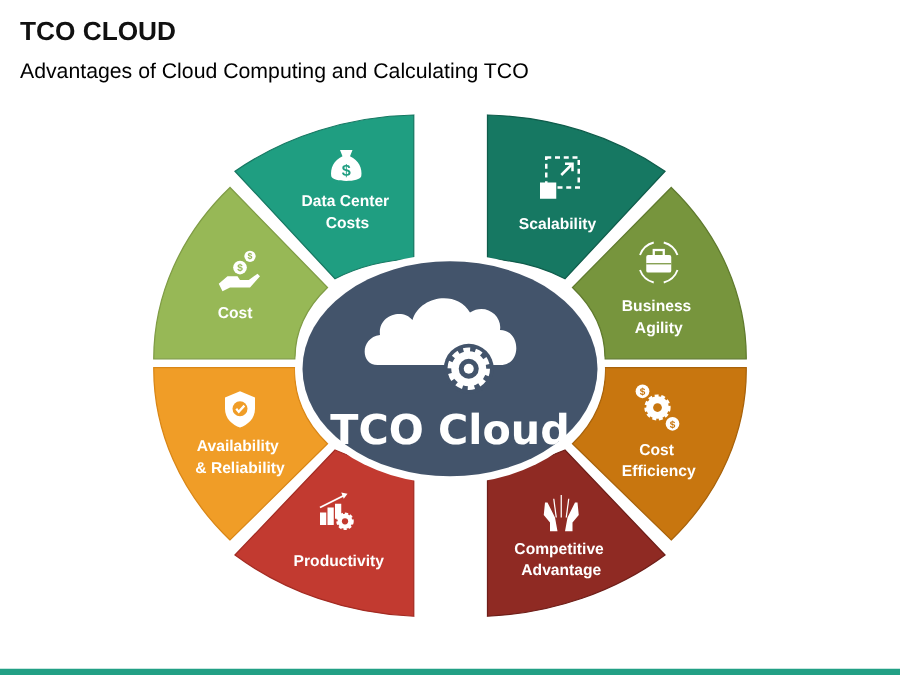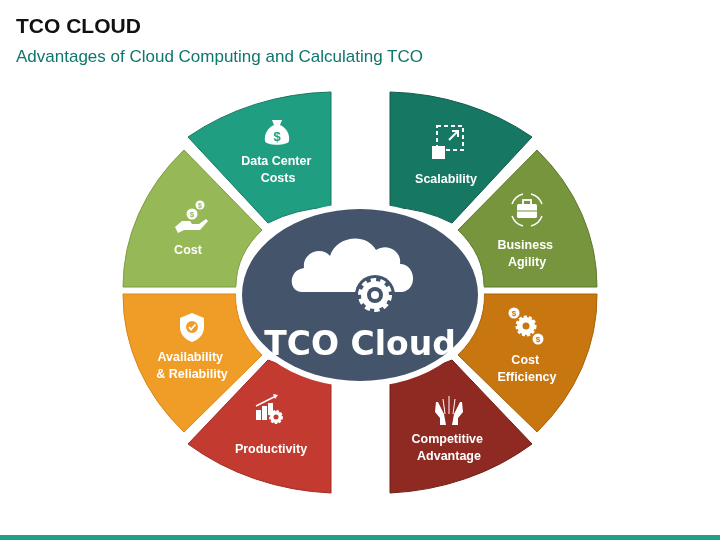--- a/index.html
+++ b/index.html
@@ -1,18 +1,18 @@
 <!DOCTYPE html>
 <html><head>
 <meta charset="utf-8">
 <style>
   html,body{margin:0;padding:0;}
   body{width:720px;height:540px;background:#ffffff;position:relative;overflow:hidden;font-family:"Liberation Sans",sans-serif;}
   .title{position:absolute;left:16px;top:14px;font-size:21px;font-weight:bold;color:#111;letter-spacing:0px;}
-  .subtitle{position:absolute;left:16px;top:47px;font-size:17px;color:#0f766e;}
+  .subtitle{position:absolute;left:16px;top:47px;font-size:17px;color:#000000;}
   .diagram{position:absolute;left:0;top:0;width:720px;height:540px;}
   .seg-label{font-family:"Liberation Sans",sans-serif;font-size:12.5px;fill:#fff;text-anchor:middle;font-weight:bold;}
   .center-label{font-family:"DejaVu Sans",sans-serif;font-size:33px;font-weight:bold;fill:#fff;text-anchor:middle;}
   .footer-bar{position:absolute;left:0;bottom:0;width:720px;height:5px;background:#22a085;}
 </style>
 </head>
 <body>
 
 <div class="title">TCO CLOUD</div>
 <div class="subtitle">Advantages of Cloud Computing and Calculating TCO</div>

